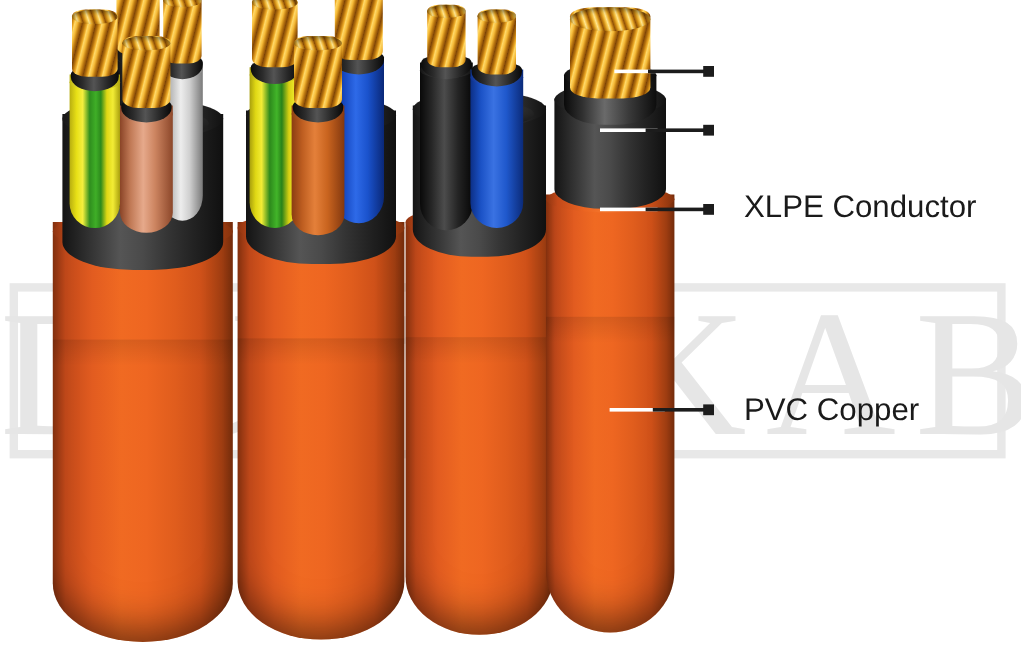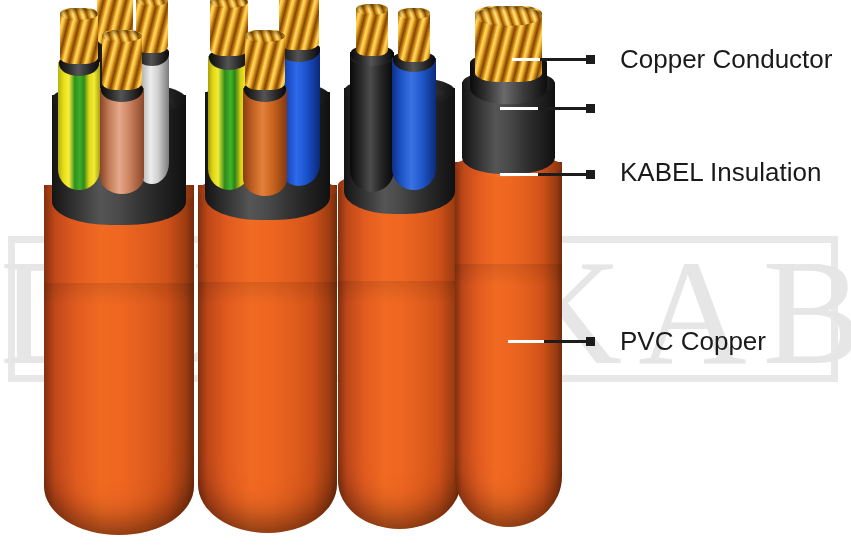--- a/index.html
+++ b/index.html
@@ -243,34 +243,33 @@
     <div class="copper" style="left:25px;top:6px;width:67px;height:76px;">
       <div class="copper-top" style="height:20px;"></div>
     </div>
   </div>
 
   <div class="callout" style="left:0;top:0;">
     <div class="lead-white" style="left:512px;top:58px;width:42px;"></div>
     <div class="lead-black" style="left:540px;top:58px;width:48px;"></div>
     <div class="lead-dot" style="left:586px;top:55px;"></div>
   </div>
-  <div class="callout-label" style="left:620px;top:46px;">Copper Conductor</div>
 
   <div class="callout" style="left:0;top:0;">
     <div class="lead-white" style="left:500px;top:107px;width:48px;"></div>
     <div class="lead-black" style="left:538px;top:107px;width:50px;"></div>
     <div class="lead-dot" style="left:586px;top:104px;"></div>
   </div>
 
   <div class="callout" style="left:0;top:0;">
     <div class="lead-white" style="left:500px;top:173px;width:48px;"></div>
     <div class="lead-black" style="left:538px;top:173px;width:50px;"></div>
     <div class="lead-dot" style="left:586px;top:170px;"></div>
   </div>
-  <div class="callout-label" style="left:620px;top:159px;">KABEL Insulation</div>
+  <div class="callout-label" style="left:620px;top:159px;">XLPE Conductor</div>
 
   <div class="callout" style="left:0;top:0;">
     <div class="lead-white" style="left:508px;top:340px;width:46px;"></div>
     <div class="lead-black" style="left:544px;top:340px;width:44px;"></div>
     <div class="lead-dot" style="left:586px;top:337px;"></div>
   </div>
   <div class="callout-label" style="left:620px;top:328px;">PVC Copper</div>
 
 </div>
 

